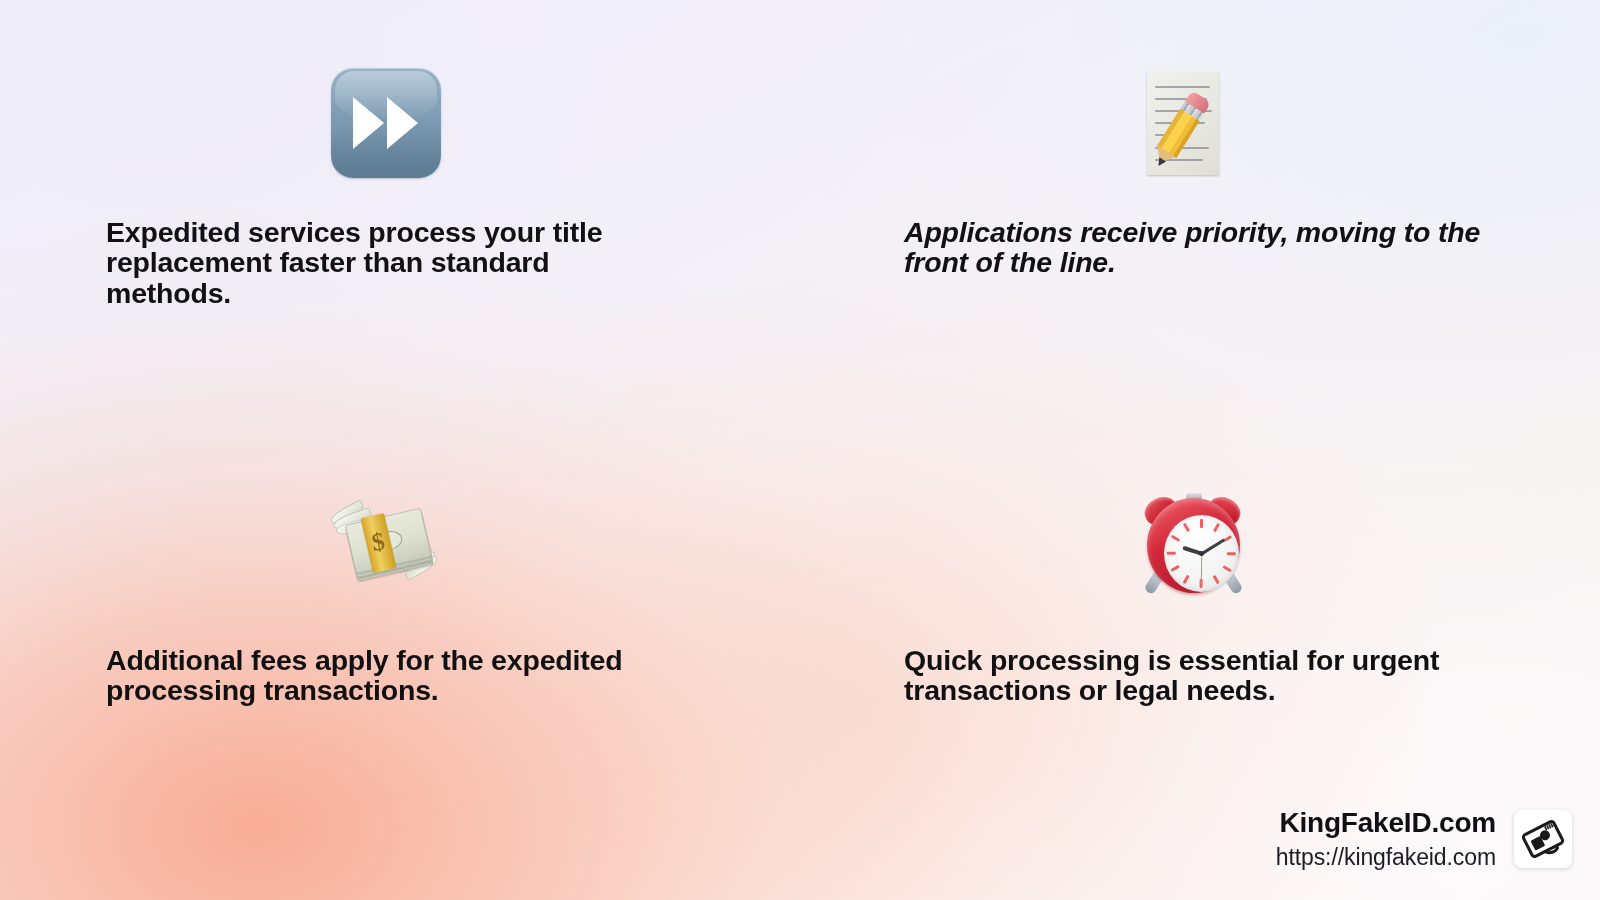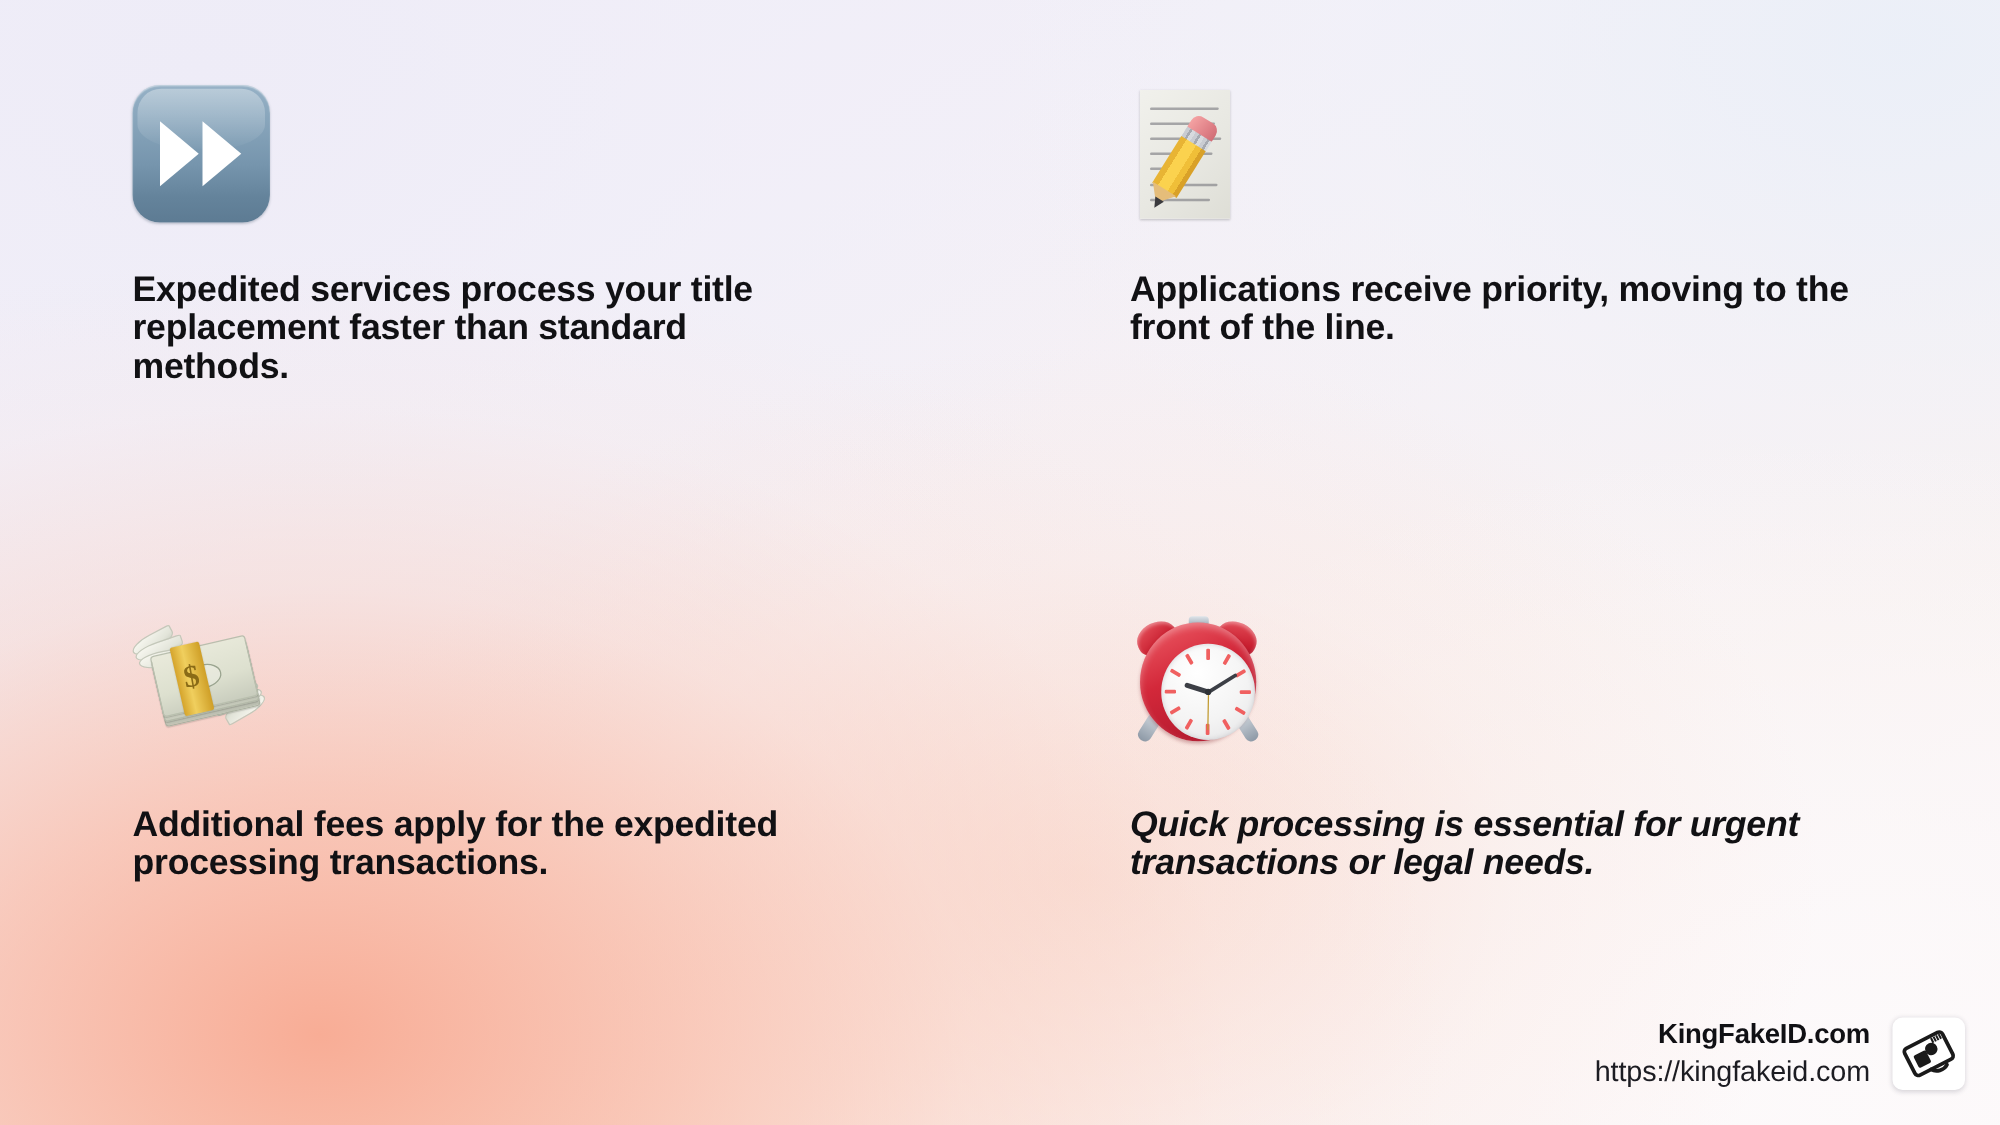--- a/index.html
+++ b/index.html
@@ -31,21 +31,21 @@
   
   .grid {
     position: absolute;
     inset: 0;
   }
 
   .cell {
     position: absolute;
     display: flex;
     flex-direction: column;
-    align-items: flex-start;
+    align-items: center;
   }
 
   .cell-tl { left: 106px; top: 68px;  width: 560px; }
   .cell-tr { left: 904px; top: 68px;  width: 580px; }
   .cell-bl { left: 106px; top: 490px; width: 560px; }
   .cell-br { left: 904px; top: 490px; width: 580px; }
 
   .cell-icon {
     width: 110px;
     height: 110px;
@@ -57,23 +57,23 @@
     font-family: "Liberation Sans", sans-serif;
     font-weight: 700;
     font-size: 28.5px;
     line-height: 1.07;
     letter-spacing: -0.2px;
     color: #111114;
     white-space: pre-line;
   }
 
   .cell-tl .cell-text { margin-top: 39px; }
-  .cell-tr .cell-text { margin-top: 39px; }
+  .cell-tr .cell-text { margin-top: 39px; font-style: italic; }
   .cell-bl .cell-text { margin-top: 45px; }
-  .cell-br .cell-text { margin-top: 45px; font-style: italic; }
+  .cell-br .cell-text { margin-top: 45px; }
 
   
   .emoji-fastforward {
     width: 110px;
     height: 110px;
     border-radius: 22px;
     background: linear-gradient(180deg, #96b1c6 0%, #8aa7bd 22%, #7695ad 58%, #64839b 82%, #5d7b93 100%);
     box-shadow: inset 0 1px 1px rgba(255,255,255,0.45),
                 0 1px 2px rgba(60,80,100,0.30);
     position: relative;
@@ -324,21 +324,21 @@
     display: flex;
     align-items: center;
     gap: 18px;
   }
   .brand-text {
     text-align: right;
   }
   .brand-name {
     font-family: "Liberation Sans", sans-serif;
     font-weight: 700;
-    font-size: 22px;
+    font-size: 28px;
     letter-spacing: -0.2px;
     color: #101014;
     line-height: 1.22;
     text-align: right;
   }
   .brand-url {
     font-family: "Liberation Sans", sans-serif;
     font-weight: 400;
     font-size: 23px;
     letter-spacing: -0.1px;

